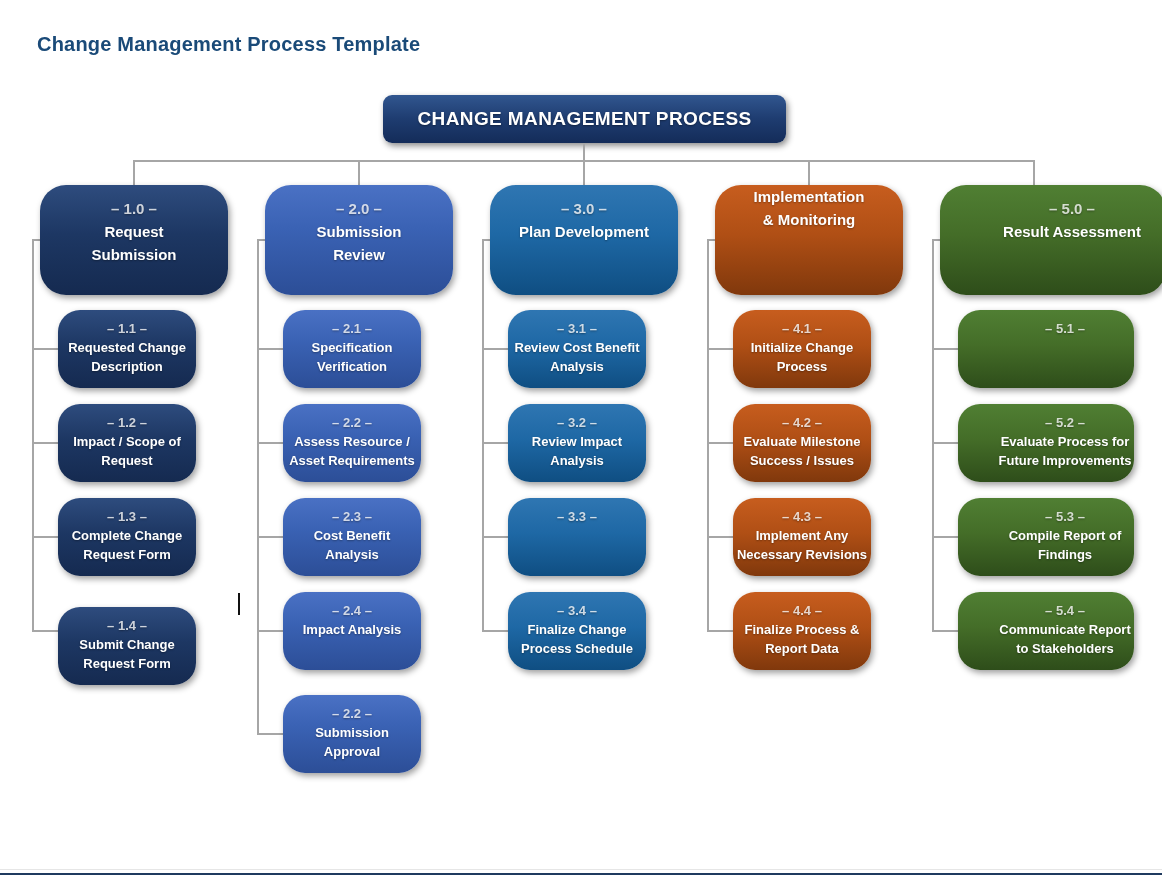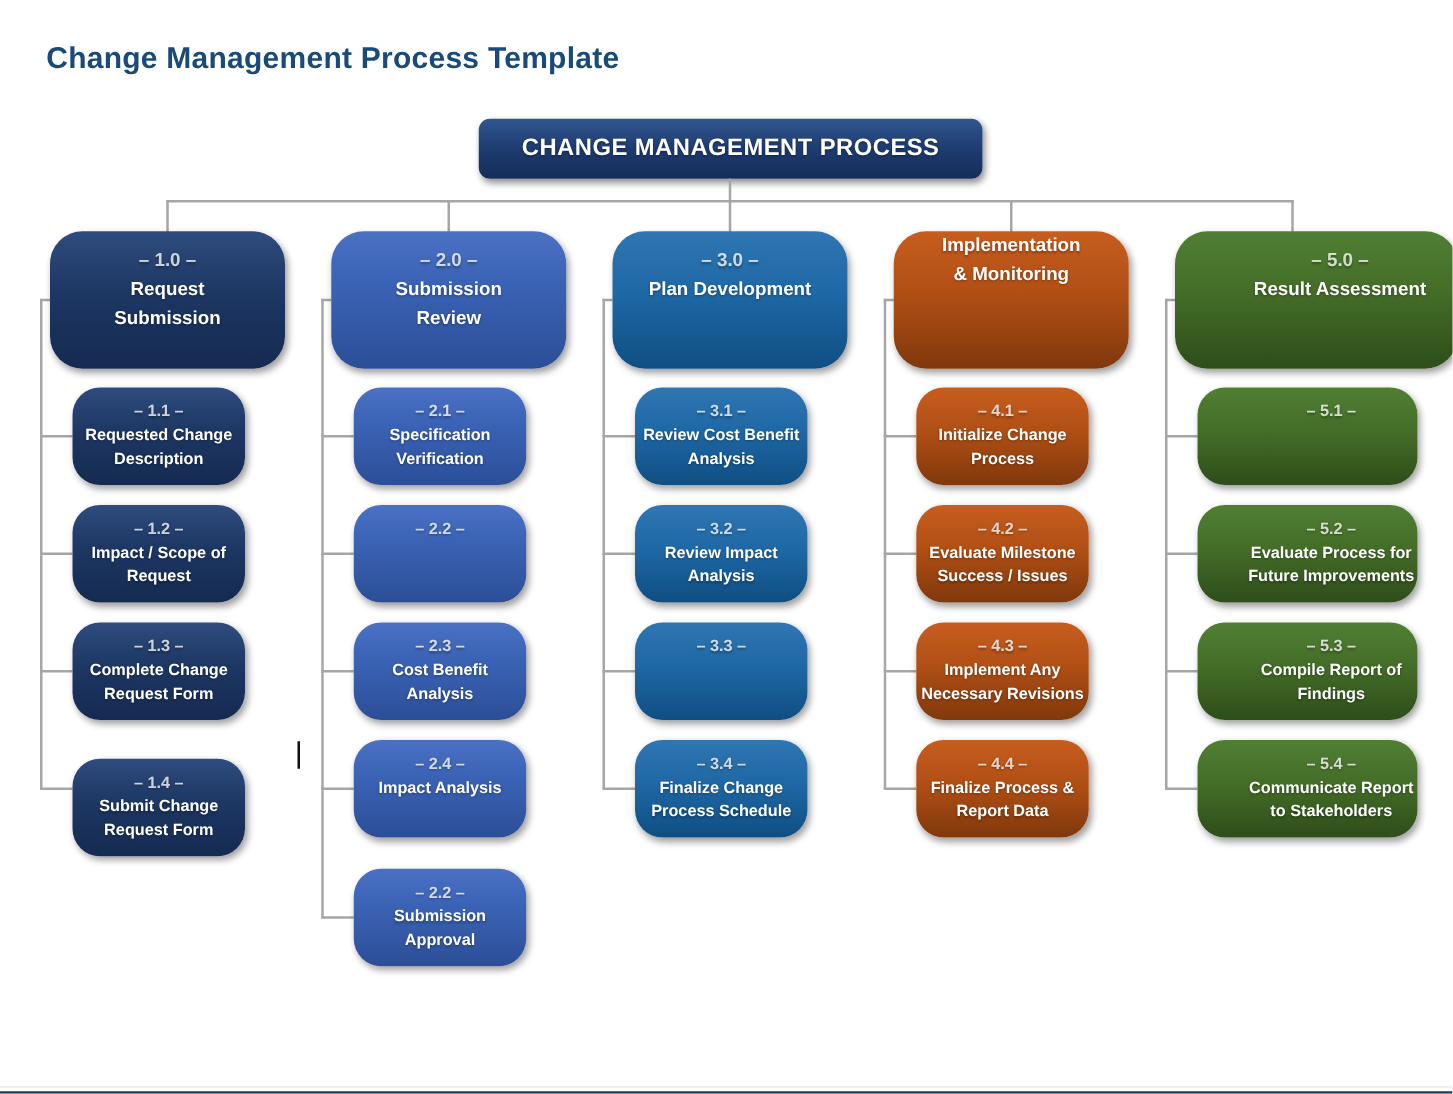--- a/index.html
+++ b/index.html
@@ -5,21 +5,21 @@
   html,body { margin:0; padding:0; }
   body {
     width:1162px; height:875px; position:relative; overflow:hidden;
     background:#ffffff;
     font-family:"Liberation Sans", sans-serif;
   }
   #canvas { position:absolute; inset:0; }
 
   .page-title {
     position:absolute; left:37px; top:33px;
-    font-size:24px; font-weight:bold; color:#1a4a78;
+    font-size:20px; font-weight:bold; color:#1a4a78;
     letter-spacing:0.2px;
   }
 
   .root-box {
     position:absolute; left:383px; top:95px; width:403px; height:48px;
     border-radius:9px;
     background:linear-gradient(180deg,#31568f 0%,#1e3c70 50%,#142c59 100%);
     box-shadow:2px 3px 6px rgba(0,0,0,0.45);
     display:flex; align-items:center; justify-content:center;
     color:#ffffff; font-weight:bold; font-size:19px; letter-spacing:0.4px;
@@ -127,20 +127,22 @@
         </div>
         <div class="cstub" style="top: 163px;"></div>
         <div class="box childbox c2" style="top: 125px;">
           <span class="num">– 2.1 –</span>
           <span class="lbl">Specification
 Verification</span>
         </div>
         <div class="cstub" style="top: 257px;"></div>
         <div class="box childbox c2" style="top: 219px;">
           <span class="num">– 2.2 –</span>
+          <span class="lbl">Assess Resource /
+Asset Requirements</span>
         </div>
         <div class="cstub" style="top: 351px;"></div>
         <div class="box childbox c2" style="top: 313px;">
           <span class="num">– 2.3 –</span>
           <span class="lbl">Cost Benefit
 Analysis</span>
         </div>
         <div class="cstub" style="top: 445px;"></div>
         <div class="box childbox c2" style="top: 407px;">
           <span class="num">– 2.4 –</span>

